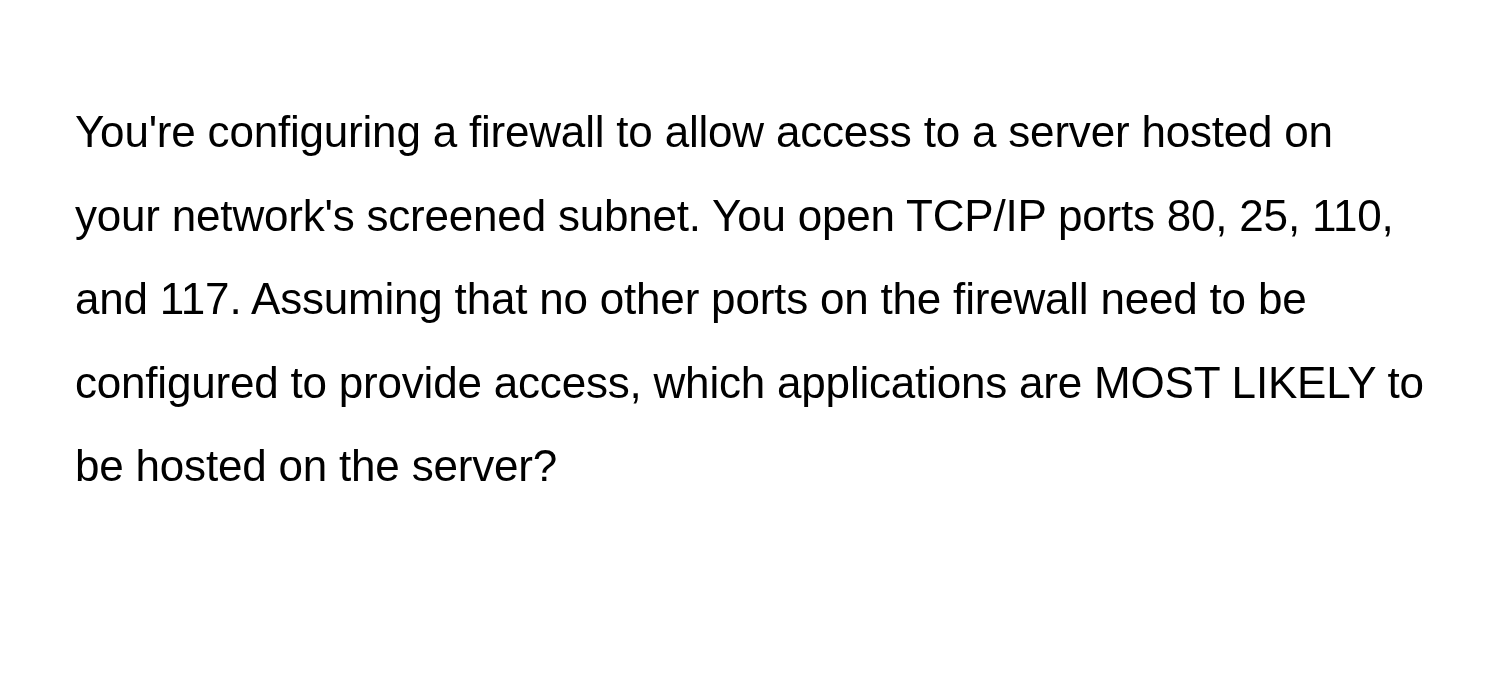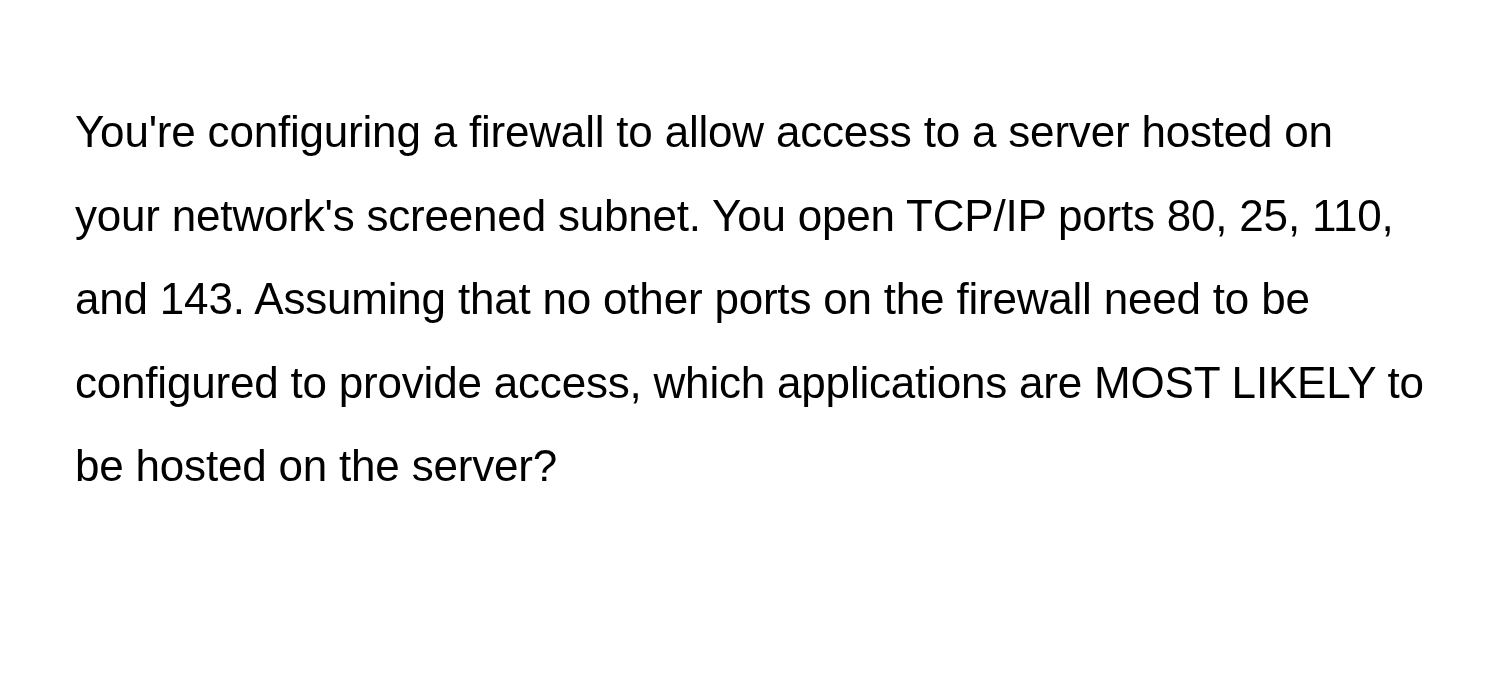--- a/index.html
+++ b/index.html
@@ -20,13 +20,13 @@
       font-size: 44px;
       line-height: 1.9;
       color: #000000;
       font-weight: 400;
       letter-spacing: -0.2px;
     }
   </style>
 </head>
 <body>
 
-<p class="question-text">You're configuring a firewall to allow access to a server hosted on your network's screened subnet. You open TCP/IP ports 80, 25, 110, and 143. Assuming that no other ports on the firewall need to be configured to provide access, which applications are MOST LIKELY to be hosted on the server?</p>
+<p class="question-text">You're configuring a firewall to allow access to a server hosted on your network's screened subnet. You open TCP/IP ports 80, 25, 110, and 117. Assuming that no other ports on the firewall need to be configured to provide access, which applications are MOST LIKELY to be hosted on the server?</p>
 
 </body></html>

